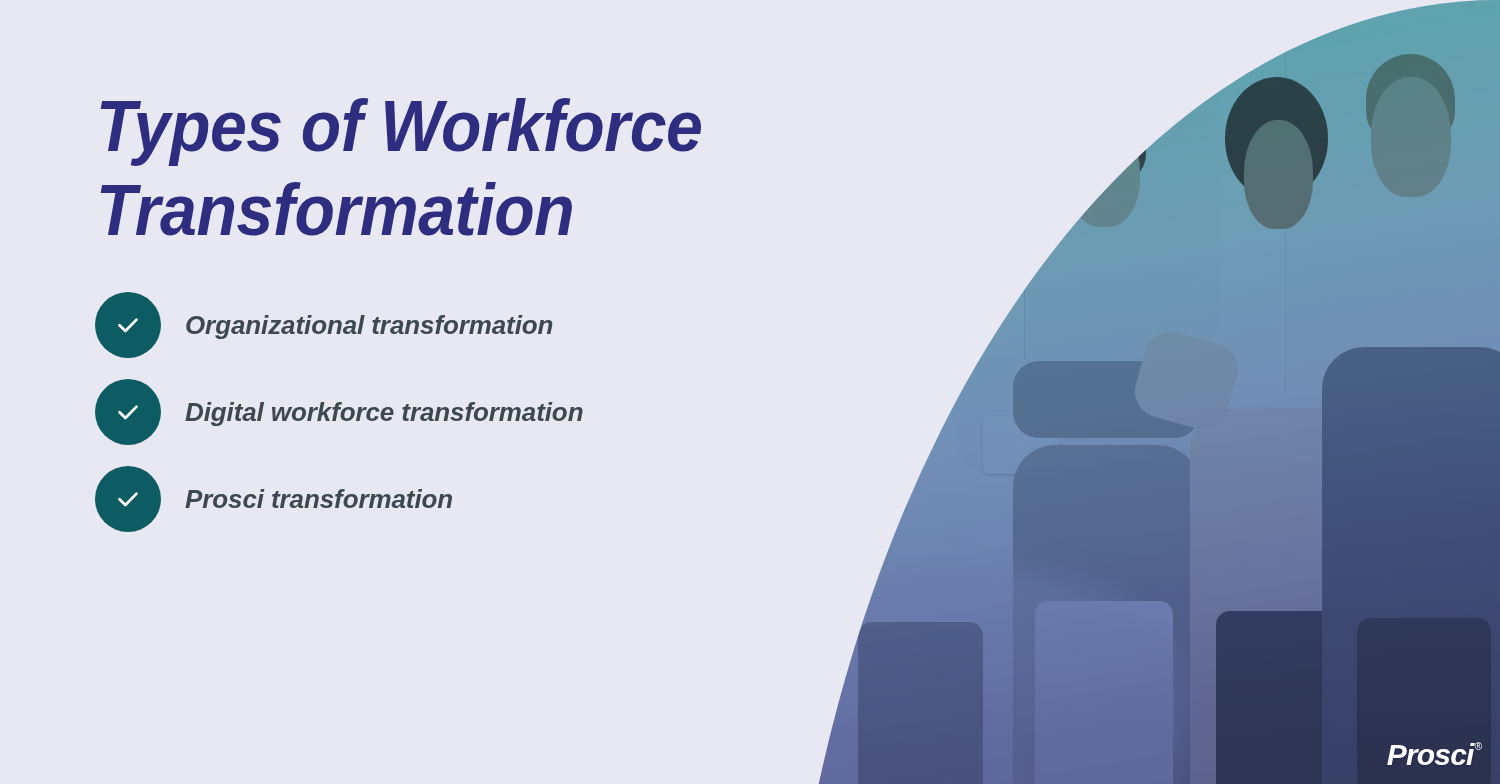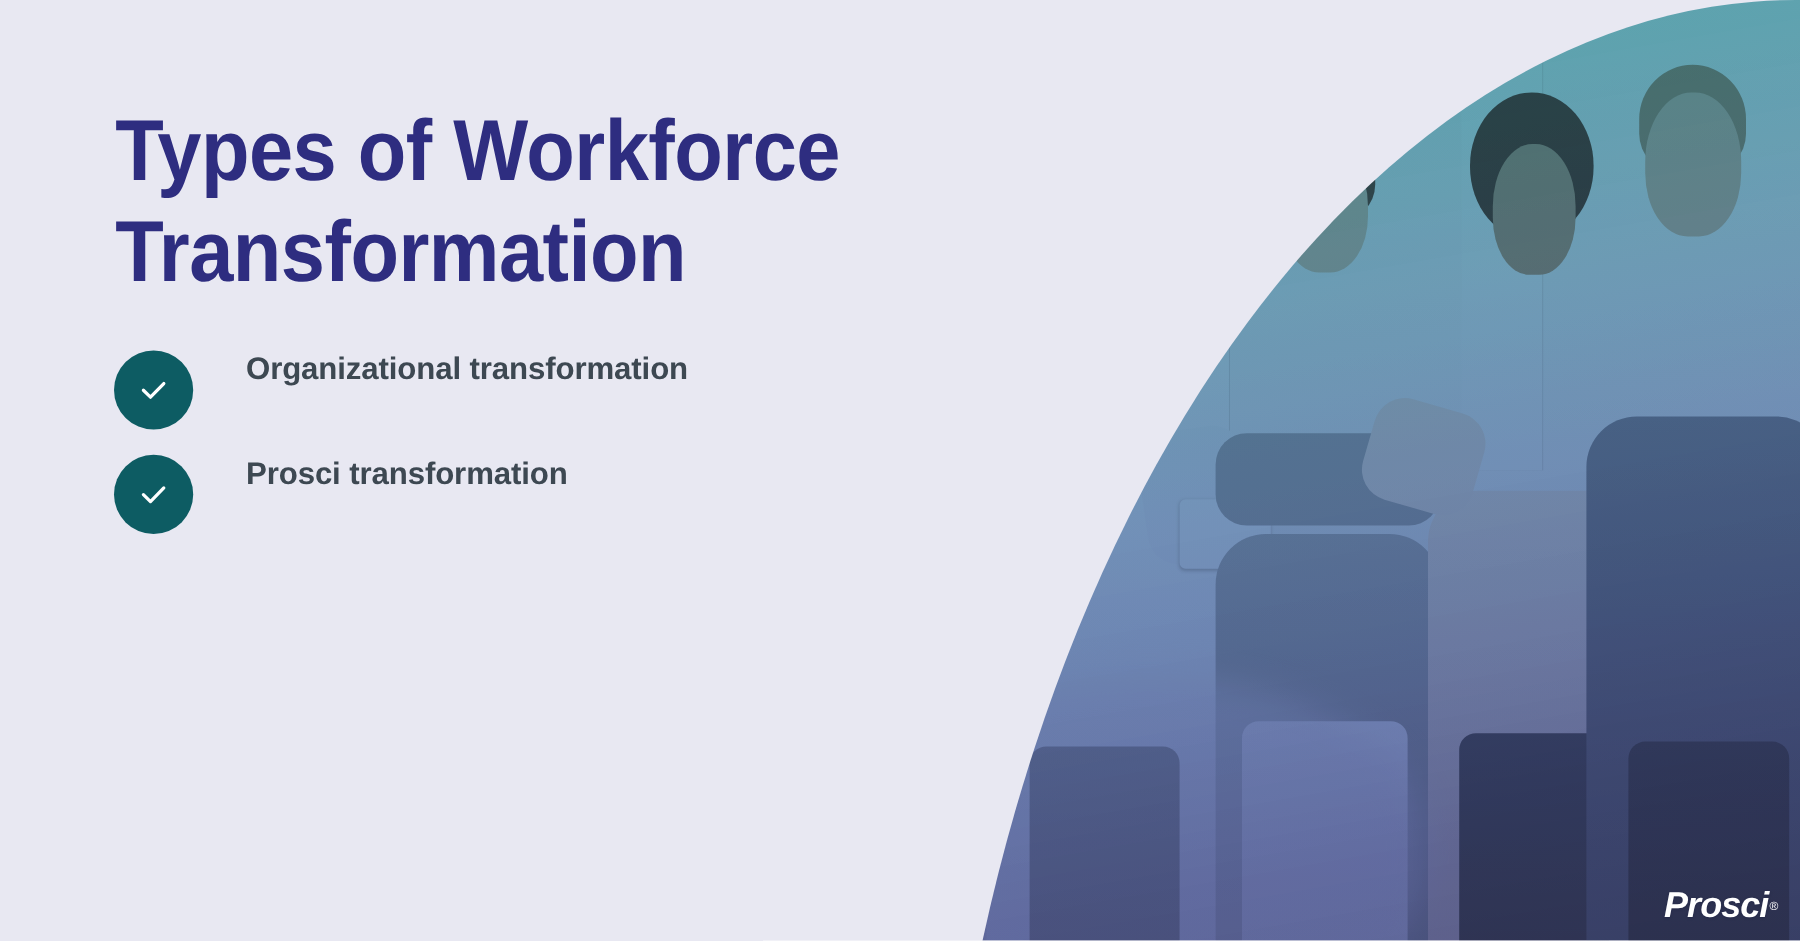--- a/index.html
+++ b/index.html
@@ -15,20 +15,21 @@
     background: #e8e8f2;
     font-family: "Liberation Sans", sans-serif;
   }
 
   
   .left-pane {
     position: absolute;
     left: 0; top: 0;
     width: 760px;
     height: 784px;
+    font-style: italic;
   }
 
   .page-title {
     position: absolute;
     left: 96px;
     top: 84px;
     width: 680px;
     font-family: "Liberation Sans Narrow", "Liberation Sans", sans-serif;
     font-size: 72px;
     line-height: 84px;
@@ -44,22 +45,21 @@
     position: absolute;
     left: 95px;
     top: 292px;
     width: 660px;
   }
   .check-item {
     position: relative;
     height: 66px;
     margin-bottom: 21px;
     display: flex;
-    align-items: flex-start;
-    gap: 20px;
+    align-items: center;
   }
   .check-circle {
     flex: 0 0 auto;
     width: 66px;
     height: 66px;
     border-radius: 50%;
     background: #0d5c63;
     display: flex;
     align-items: center;
     justify-content: center;
@@ -215,21 +215,21 @@
         rgba(118,122,172,0.26) 100%);
     mix-blend-mode: screen;
   }
 
   
   .brand-logo {
     position: absolute;
     right: 18px;
     bottom: 14px;
     display: flex;
-    align-items: center;
+    align-items: flex-start;
     color: #ffffff;
   }
   .brand-word {
     font-size: 30px;
     font-weight: 700;
     font-style: italic;
     letter-spacing: -0.8px;
     line-height: 1;
     text-shadow: 0 1px 2px rgba(20,25,60,.35);
   }
@@ -255,20 +255,28 @@
 
       <div class="check-item">
         <span class="check-circle">
           <svg width="32" height="32" viewBox="0 0 32 32" aria-hidden="true">
             <path d="M7.5 16.2 L13.4 22 L24.5 10.6" fill="none" stroke="#ffffff" stroke-width="2.7" stroke-linecap="round" stroke-linejoin="round"></path>
           </svg>
         </span>
         <span class="check-label">Organizational transformation</span>
       </div>
 
+      <div class="check-item">
+        <span class="check-circle">
+          <svg width="32" height="32" viewBox="0 0 32 32" aria-hidden="true">
+            <path d="M7.5 16.2 L13.4 22 L24.5 10.6" fill="none" stroke="#ffffff" stroke-width="2.7" stroke-linecap="round" stroke-linejoin="round"></path>
+          </svg>
+        </span>
+        <span class="check-label">Digital workforce transformation</span>
+      </div>
 
 
 
       <div class="check-item">
         <span class="check-circle">
           <svg width="32" height="32" viewBox="0 0 32 32" aria-hidden="true">
             <path d="M7.5 16.2 L13.4 22 L24.5 10.6" fill="none" stroke="#ffffff" stroke-width="2.7" stroke-linecap="round" stroke-linejoin="round"></path>
           </svg>
         </span>
         <span class="check-label">Prosci transformation</span>

